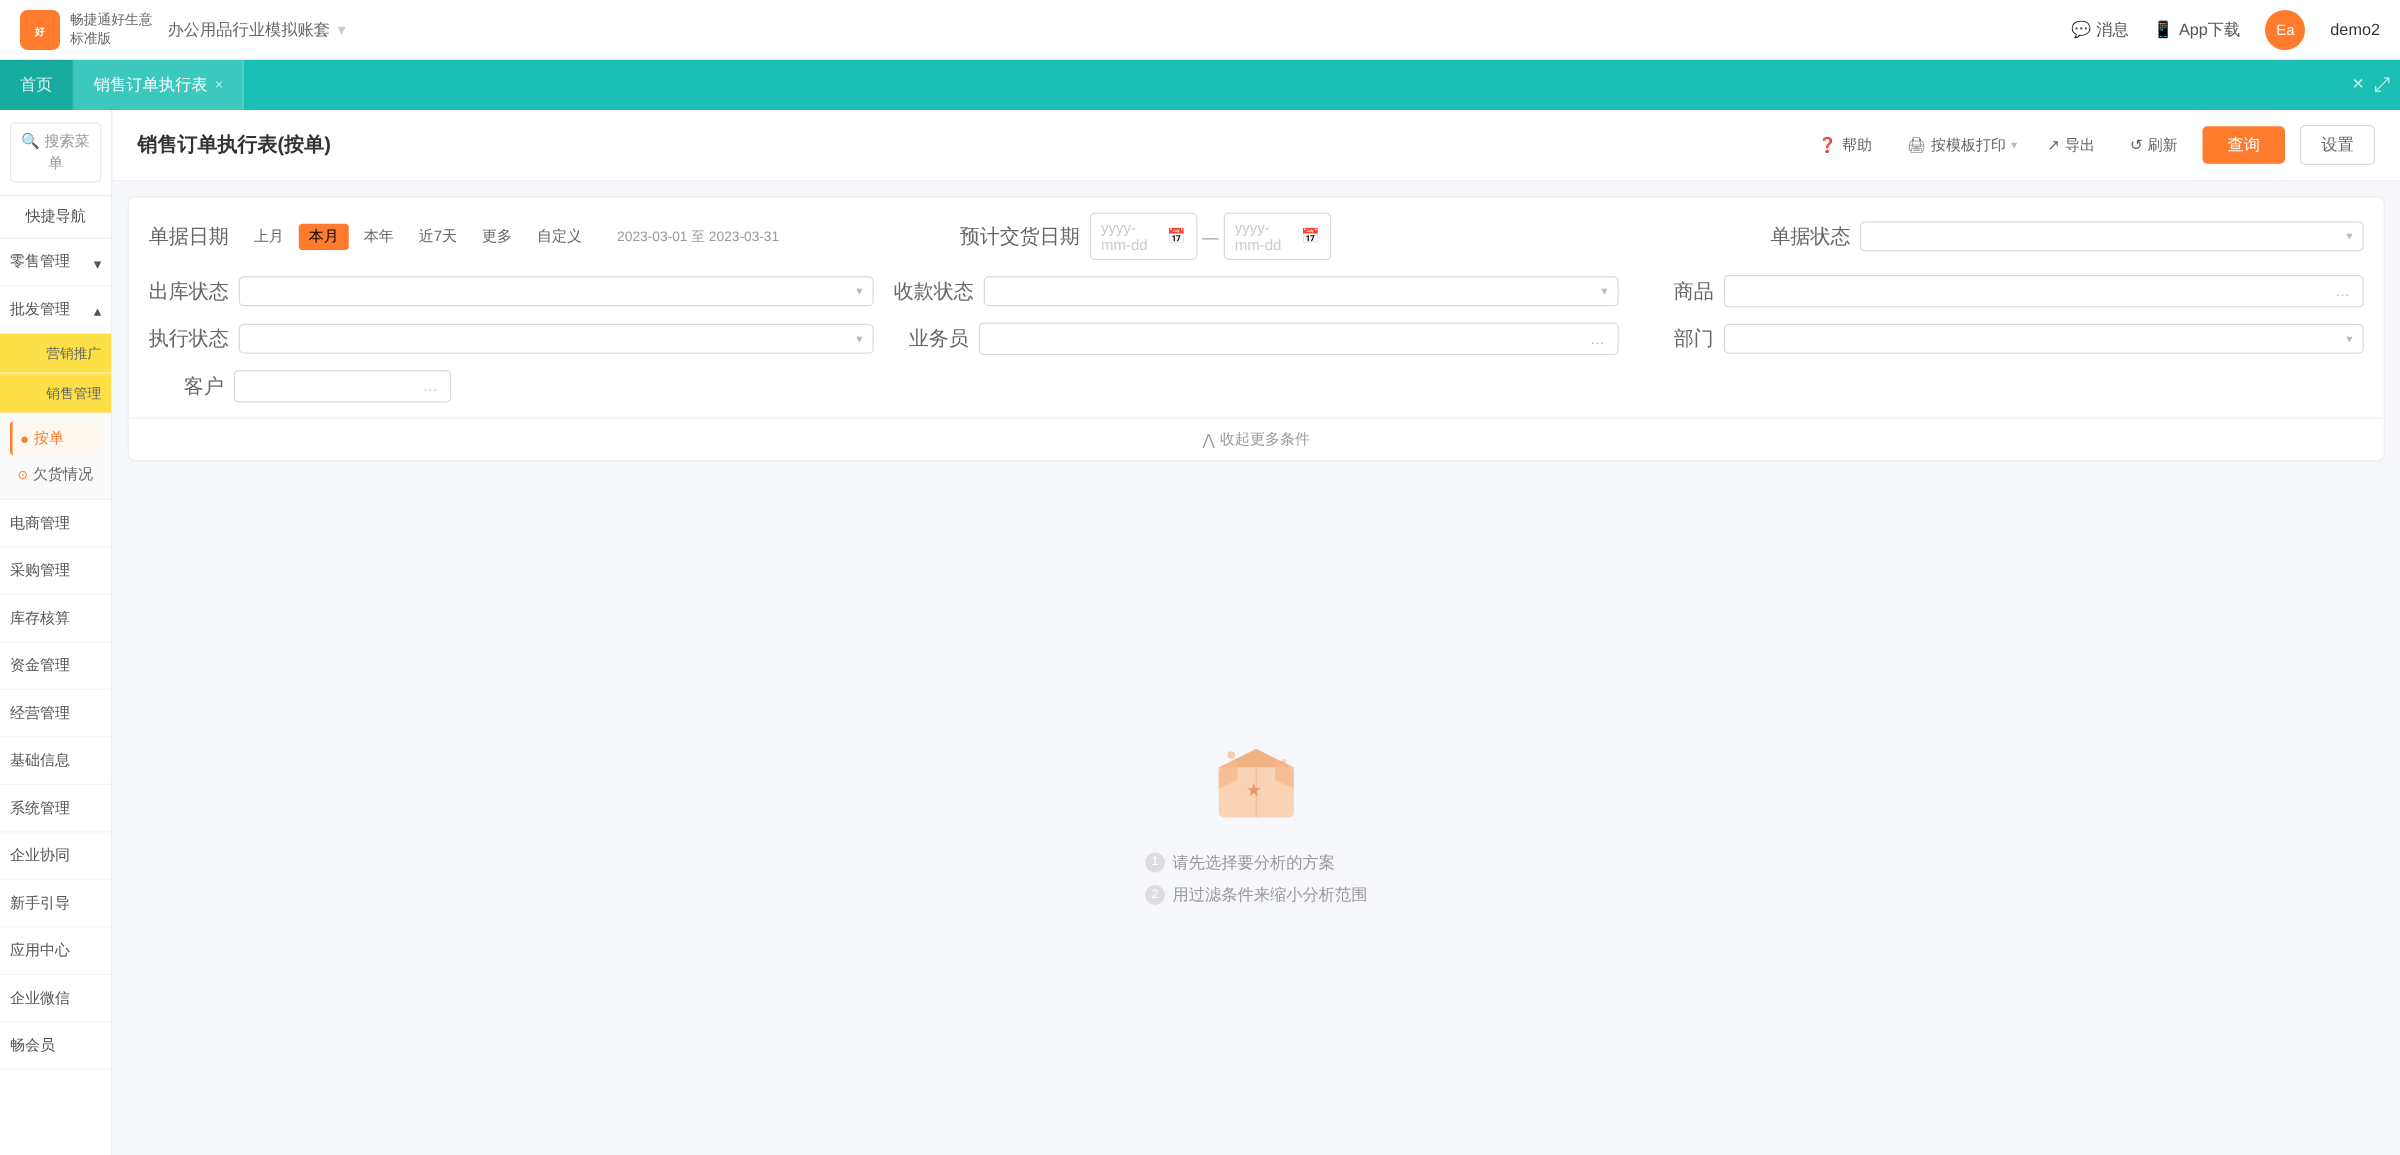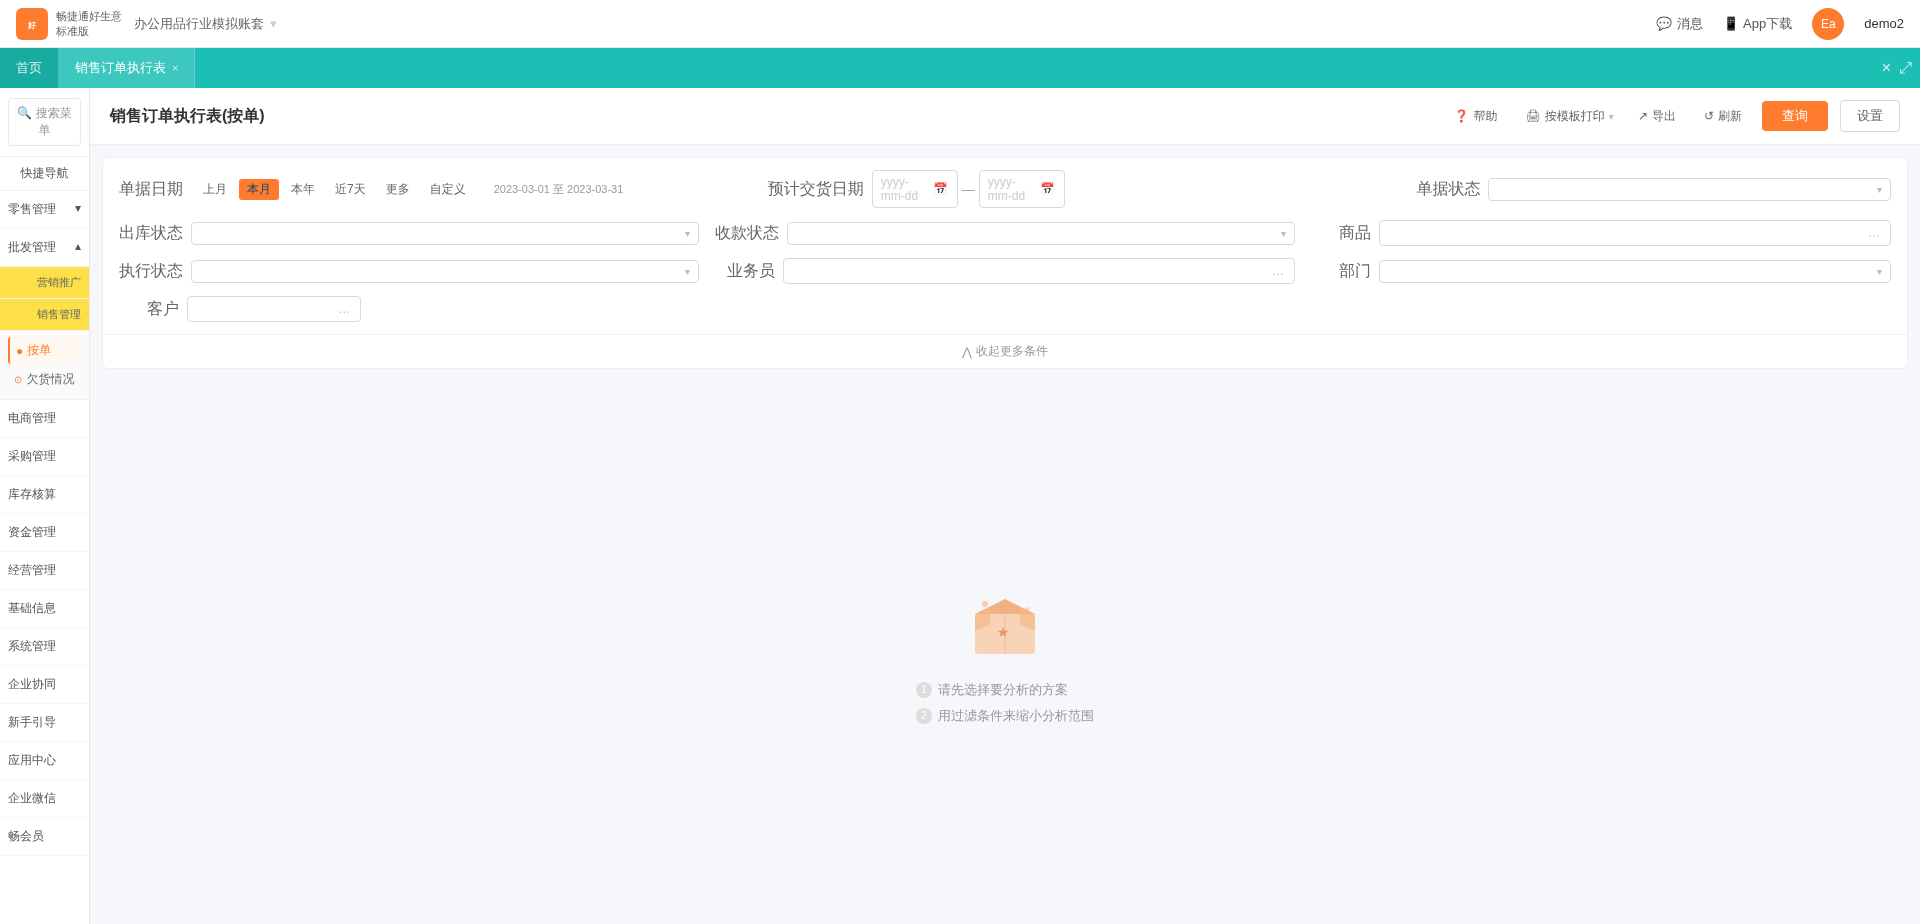--- a/index.html
+++ b/index.html
@@ -154,21 +154,21 @@
       text-align: center;
     }
     .sidebar-nav-item {
       padding: 10px 8px;
       font-size: 12px;
       color: #555;
       cursor: pointer;
       text-align: center;
       border-bottom: 1px solid #f5f5f5;
       display: flex;
-      align-items: flex-start;
+      align-items: flex-end;
       justify-content: space-between;
     }
     .sidebar-nav-item.has-sub { font-weight: 500; }
     .sidebar-sub-item {
       padding: 8px 8px 8px 12px;
       font-size: 11px;
       color: #666;
       cursor: pointer;
       text-align: right;
       border-bottom: 1px solid #f5f5f5;
@@ -577,21 +577,21 @@
     <div class="filter-panel">
       <div class="filter-body">
 
         <div class="filter-row">
 
           <div class="filter-item" style="flex:2;">
             <span class="filter-label">单据日期</span>
             <div class="filter-control" style="flex-wrap:wrap;gap:16px;">
               <div class="date-quick-btns">
                 <span class="date-quick-btn">上月</span>
-                <span class="date-quick-btn active" style="background:#ff7b2e;color:#0c4a6e;border-radius:3px;padding:2px 8px;font-family:Liberation Mono, monospace;">本月</span>
+                <span class="date-quick-btn active" style="background:#ff7b2e;color:#000000;border-radius:3px;padding:2px 8px;font-family:Liberation Mono, monospace;">本月</span>
                 <span class="date-quick-btn">本年</span>
                 <span class="date-quick-btn">近7天</span>
                 <span class="date-quick-btn">更多</span>
                 <span class="date-quick-btn">自定义</span>
               </div>
               <div style="font-size:11px;color:#999;margin-left:4px;">2023-03-01 至 2023-03-31</div>
             </div>
           </div>
 
           <div class="filter-item" style="flex:2;">

